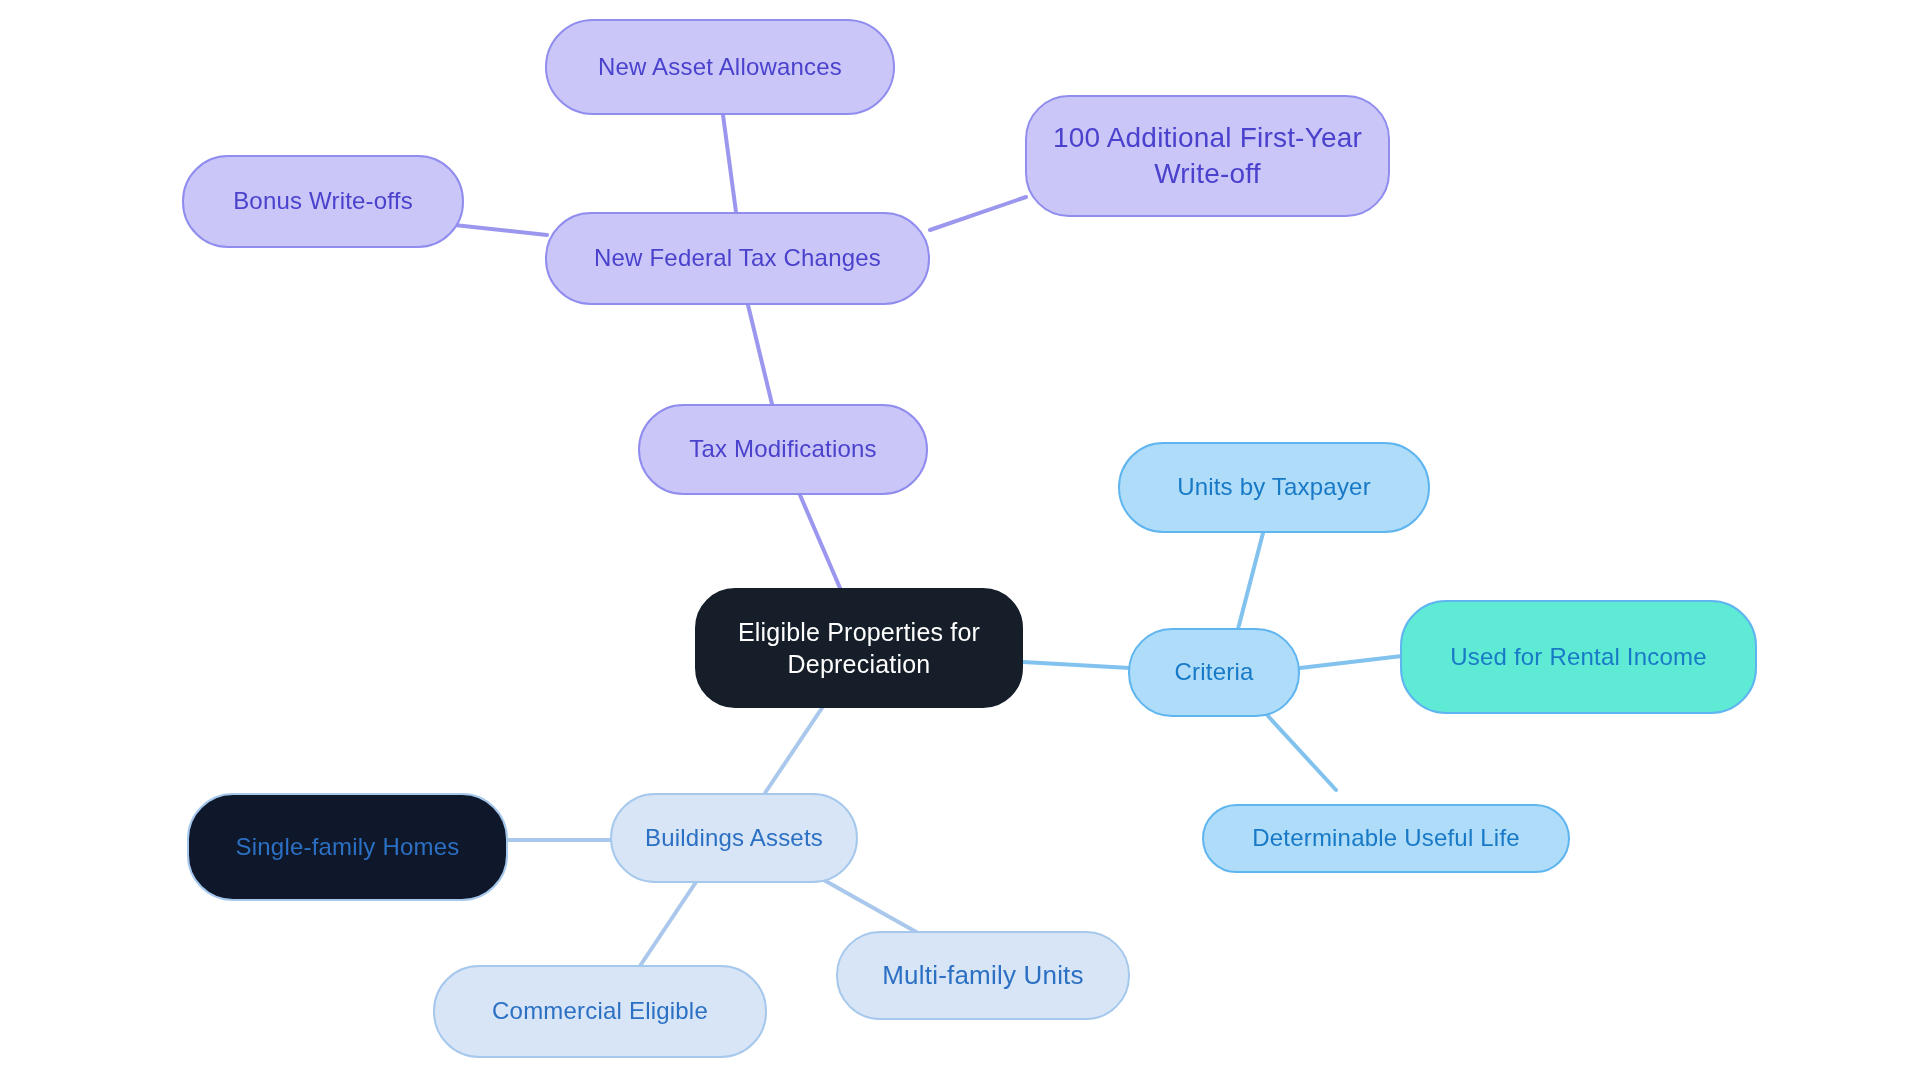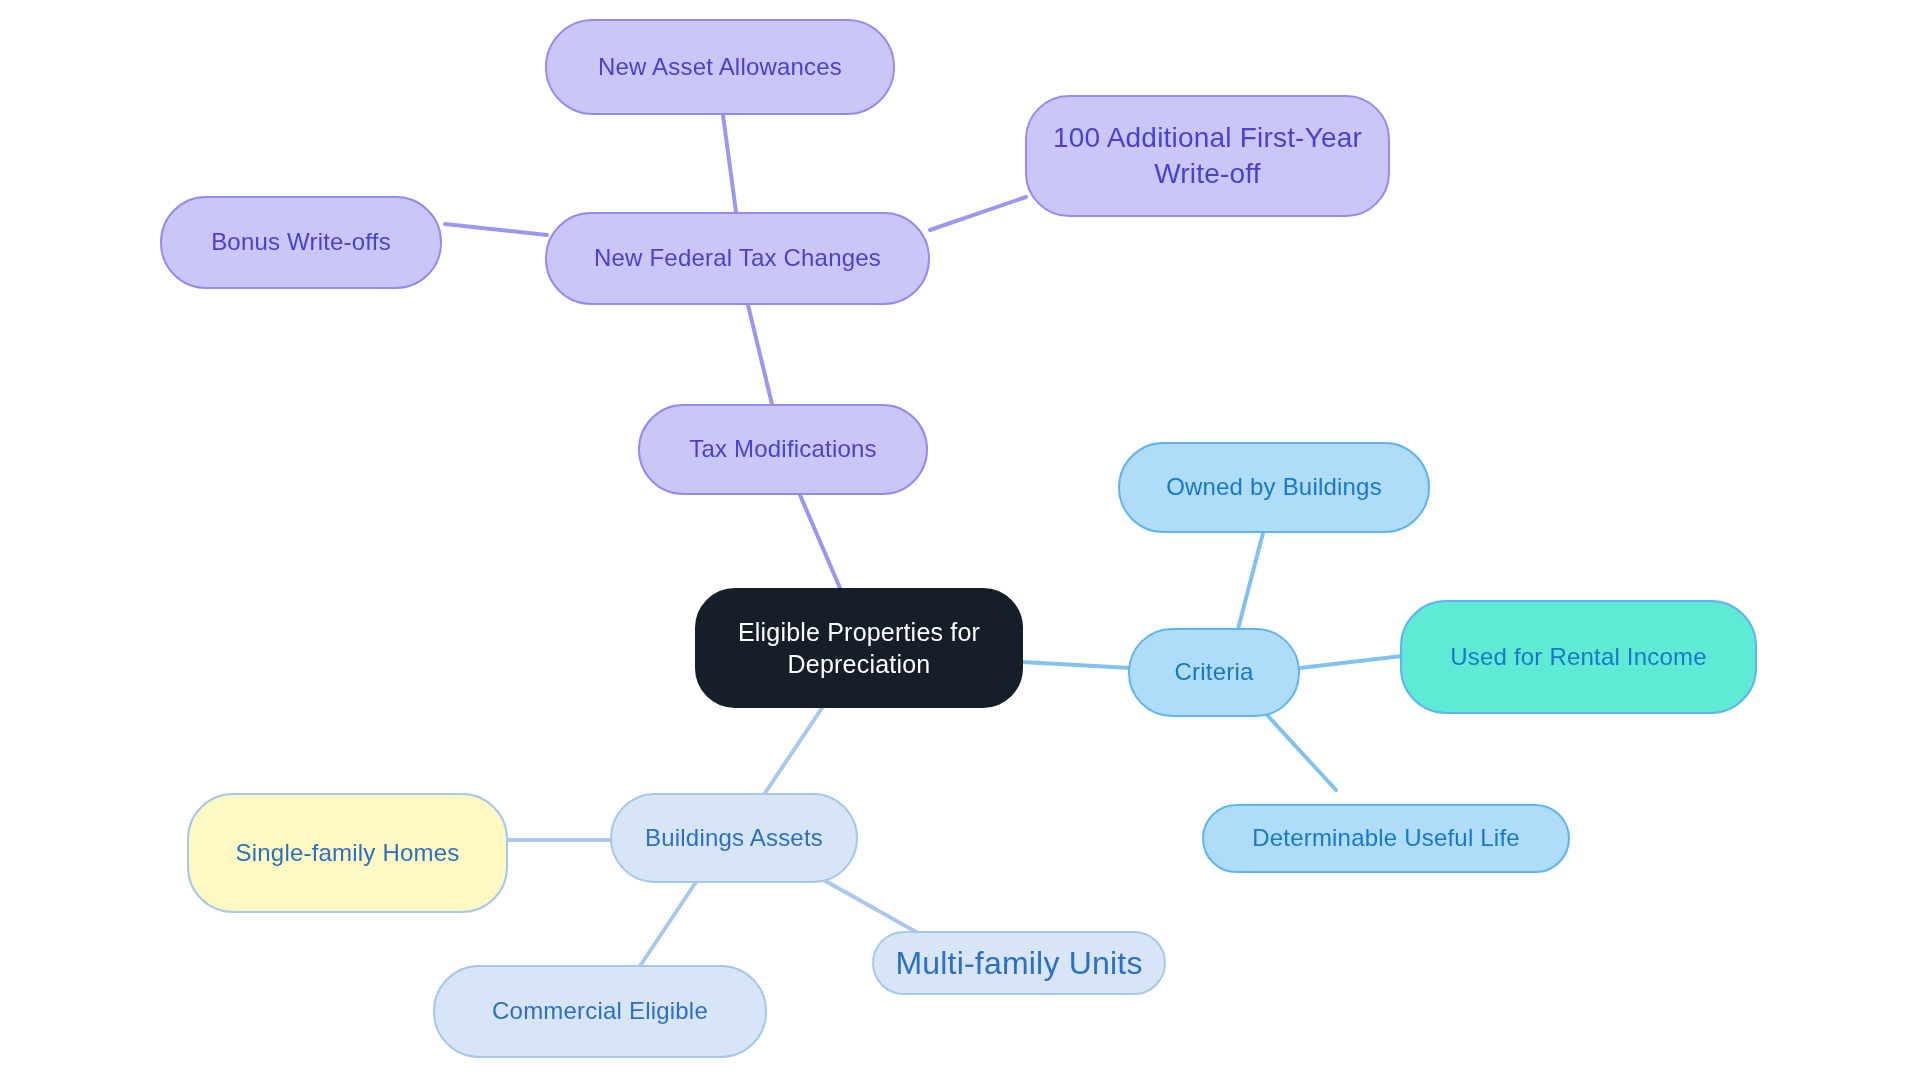--- a/index.html
+++ b/index.html
@@ -69,44 +69,44 @@
   </div>
   <div class="node" style="left: 695px; top: 588px; width: 328px; height: 120px; border-radius: 40px; font-size: 25px; background: rgb(21, 30, 41); border-color: rgb(21, 30, 41); color: rgb(255, 255, 255);">
     <span class="node-label">Eligible Properties for Depreciation</span>
   </div>
   <div class="node" style="left: 545px; top: 212px; width: 385px; height: 93px; border-radius: 46px; font-size: 24px; background: rgb(202, 199, 248); border-color: rgb(145, 141, 239); color: rgb(74, 65, 205);">
     <span class="node-label">New Federal Tax Changes</span>
   </div>
   <div class="node" style="left: 545px; top: 19px; width: 350px; height: 96px; border-radius: 48px; font-size: 24px; background: rgb(202, 199, 248); border-color: rgb(145, 141, 239); color: rgb(74, 65, 205);">
     <span class="node-label">New Asset Allowances</span>
   </div>
-  <div class="node" style="left: 160px; top: 155px; width: 282px; height: 93px; border-radius: 46px; font-size: 24px; background: rgb(202, 199, 248); border-color: rgb(145, 141, 239); color: rgb(74, 65, 205); margin-top: 41px;">
+  <div class="node" style="left: 182px; top: 155px; width: 282px; height: 93px; border-radius: 46px; font-size: 24px; background: rgb(202, 199, 248); border-color: rgb(145, 141, 239); color: rgb(74, 65, 205);">
     <span class="node-label">Bonus Write-offs</span>
   </div>
   <div class="node" style="left: 1025px; top: 95px; width: 365px; height: 122px; border-radius: 44px; font-size: 28px; background: rgb(202, 199, 248); border-color: rgb(145, 141, 239); color: rgb(74, 65, 205);">
     <span class="node-label">100 Additional First-Year Write-off</span>
   </div>
   <div class="node" style="left: 1128px; top: 628px; width: 172px; height: 89px; border-radius: 44px; font-size: 24px; background: rgb(174, 220, 249); border-color: rgb(95, 181, 239); color: rgb(24, 121, 198);">
     <span class="node-label">Criteria</span>
   </div>
   <div class="node" style="left: 1118px; top: 442px; width: 312px; height: 91px; border-radius: 46px; font-size: 24px; background: rgb(174, 220, 249); border-color: rgb(95, 181, 239); color: rgb(24, 121, 198);">
-    <span class="node-label">Owned by Buildings</span>
+    <span class="node-label">Units by Taxpayer</span>
   </div>
   <div class="node" style="left: 1400px; top: 600px; width: 357px; height: 114px; border-radius: 46px; font-size: 24px; background: #5eead4; border-color: rgb(95, 181, 239); color: rgb(24, 121, 198);">
     <span class="node-label">Used for Rental Income</span>
   </div>
   <div class="node" style="left: 1202px; top: 804px; width: 368px; height: 69px; border-radius: 46px; font-size: 24px; background: rgb(174, 220, 249); border-color: rgb(95, 181, 239); color: rgb(24, 121, 198);">
     <span class="node-label">Determinable Useful Life</span>
   </div>
   <div class="node" style="left: 610px; top: 793px; width: 248px; height: 90px; border-radius: 45px; font-size: 24px; background: rgb(215, 229, 246); border-color: rgb(166, 200, 236); color: rgb(43, 112, 195);">
     <span class="node-label">Buildings Assets</span>
   </div>
-  <div class="node" style="left: 187px; top: 793px; width: 321px; height: 120px; border-radius: 46px; font-size: 24px; background: #fef9c3; border-color: rgb(166, 200, 236); color: rgb(43, 112, 195);">
+  <div class="node" style="left: 187px; top: 793px; width: 321px; height: 108px; border-radius: 46px; font-size: 24px; background: #0f172a; border-color: rgb(166, 200, 236); color: rgb(43, 112, 195);">
     <span class="node-label">Single-family Homes</span>
   </div>
   <div class="node" style="left: 433px; top: 965px; width: 334px; height: 93px; border-radius: 46px; font-size: 24px; background: rgb(215, 229, 246); border-color: rgb(166, 200, 236); color: rgb(43, 112, 195);">
     <span class="node-label">Commercial Eligible</span>
   </div>
-  <div class="node" style="left: 872px; top: 931px; width: 294px; height: 64px; border-radius: 44px; font-size: 32px; background: rgb(215, 229, 246); border-color: rgb(166, 200, 236); color: rgb(43, 112, 195);">
+  <div class="node" style="left: 836px; top: 931px; width: 294px; height: 89px; border-radius: 44px; font-size: 26px; background: rgb(215, 229, 246); border-color: rgb(166, 200, 236); color: rgb(43, 112, 195);">
     <span class="node-label">Multi-family Units</span>
   </div>
 
 </div>
 
 </body></html>

